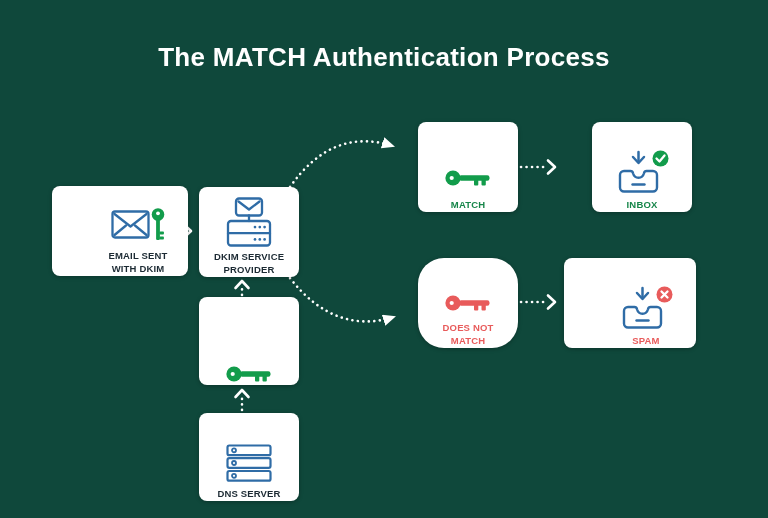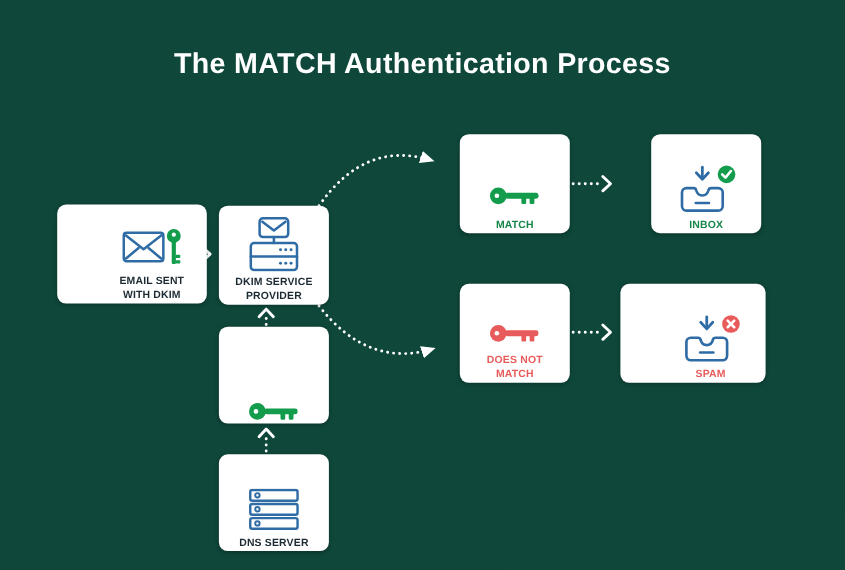--- a/index.html
+++ b/index.html
@@ -17,21 +17,21 @@
     position:absolute;width:100px;background:var(--card,#fff);
     border-radius:8px;display:flex;flex-direction:column;align-items:center;
     justify-content:flex-end;gap:6px;box-shadow:0 1px 4px rgba(0,0,0,.28);
   }
   .n-email{left:52px;top:186px;height:90px;padding-left:36px;}
   .n-esp{left:199px;top:187px;height:90px;gap:4px;}
   .n-key{left:199px;top:297px;height:88px;}
   .n-dns{left:199px;top:413px;height:88px;}
   .n-match{left:418px;top:122px;height:90px;gap:10px;}
   .n-inbox{left:568px;top:122px;height:90px;gap:3px;margin-left:24px;}
-  .n-nomatch{left:418px;top:258px;height:90px;gap:8px;}
+  .n-nomatch{left:418px;top:258px;height:90px;gap:8px;border-radius:26px;}
   .n-spam{left:564px;top:258px;height:90px;gap:3px;padding-left:32px;}
   .lbl{
     font-weight:700;font-size:9.5px;line-height:1.35;text-align:center;
     letter-spacing:.15px;width:84px;
   }
   .lbl.dark{color:var(--text-dark,#1C2A33);}
   .lbl.green{color:var(--green-text,#17864A);}
   .lbl.red{color:var(--red,#E85B5B);}
   .icon{display:flex;align-items:center;justify-content:center;}
   .i-blue-stroke{stroke:var(--blue,#2F6CA6);fill:none;}

